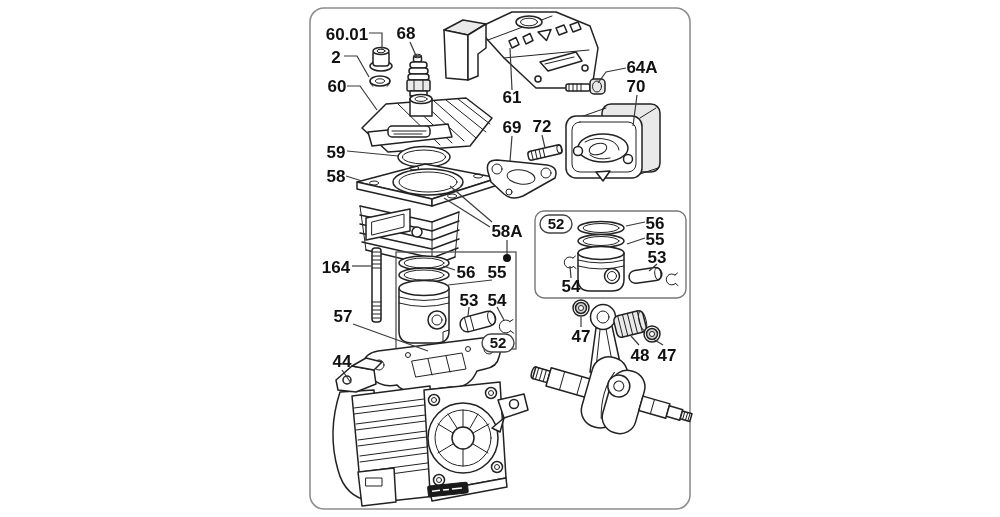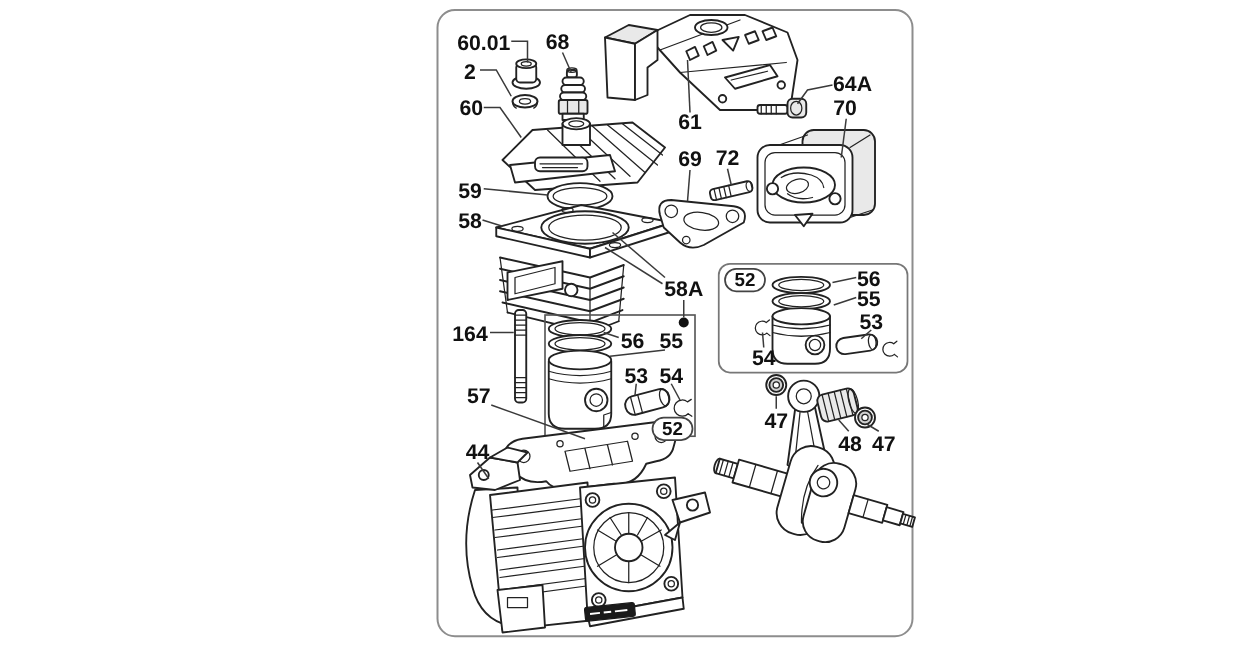--- a/index.html
+++ b/index.html
@@ -1,17 +1,17 @@
 <!DOCTYPE html>
 <html><head>
 <meta charset="utf-8">
 <style>
   html,body{margin:0;padding:0;background:#ffffff;}
   .stage{position:relative;width:812px;height:517px;background:#ffffff;overflow:hidden;
-         font-family:"Liberation Sans",sans-serif;margin-left:40px;}
+         font-family:"Liberation Sans",sans-serif;}
   svg{position:absolute;left:0;top:0;}
   .lbl{font:700 17px "Liberation Sans",sans-serif;fill:#111;}
   .badge{font:700 15px "Liberation Sans",sans-serif;fill:#111;}
   .ln{stroke:#3a3a3a;stroke-width:1.2;fill:none;}
   .art{stroke:#222;stroke-width:1.5;fill:#fff;stroke-linejoin:round;stroke-linecap:round;}
   .artthin{stroke:#222;stroke-width:1;fill:none;stroke-linejoin:round;stroke-linecap:round;}
   .shade{stroke:#222;stroke-width:1.5;fill:#e9e9e9;stroke-linejoin:round;}
   .dark{stroke:#222;stroke-width:1.5;fill:#cfcfcf;}
 </style>
 </head>

